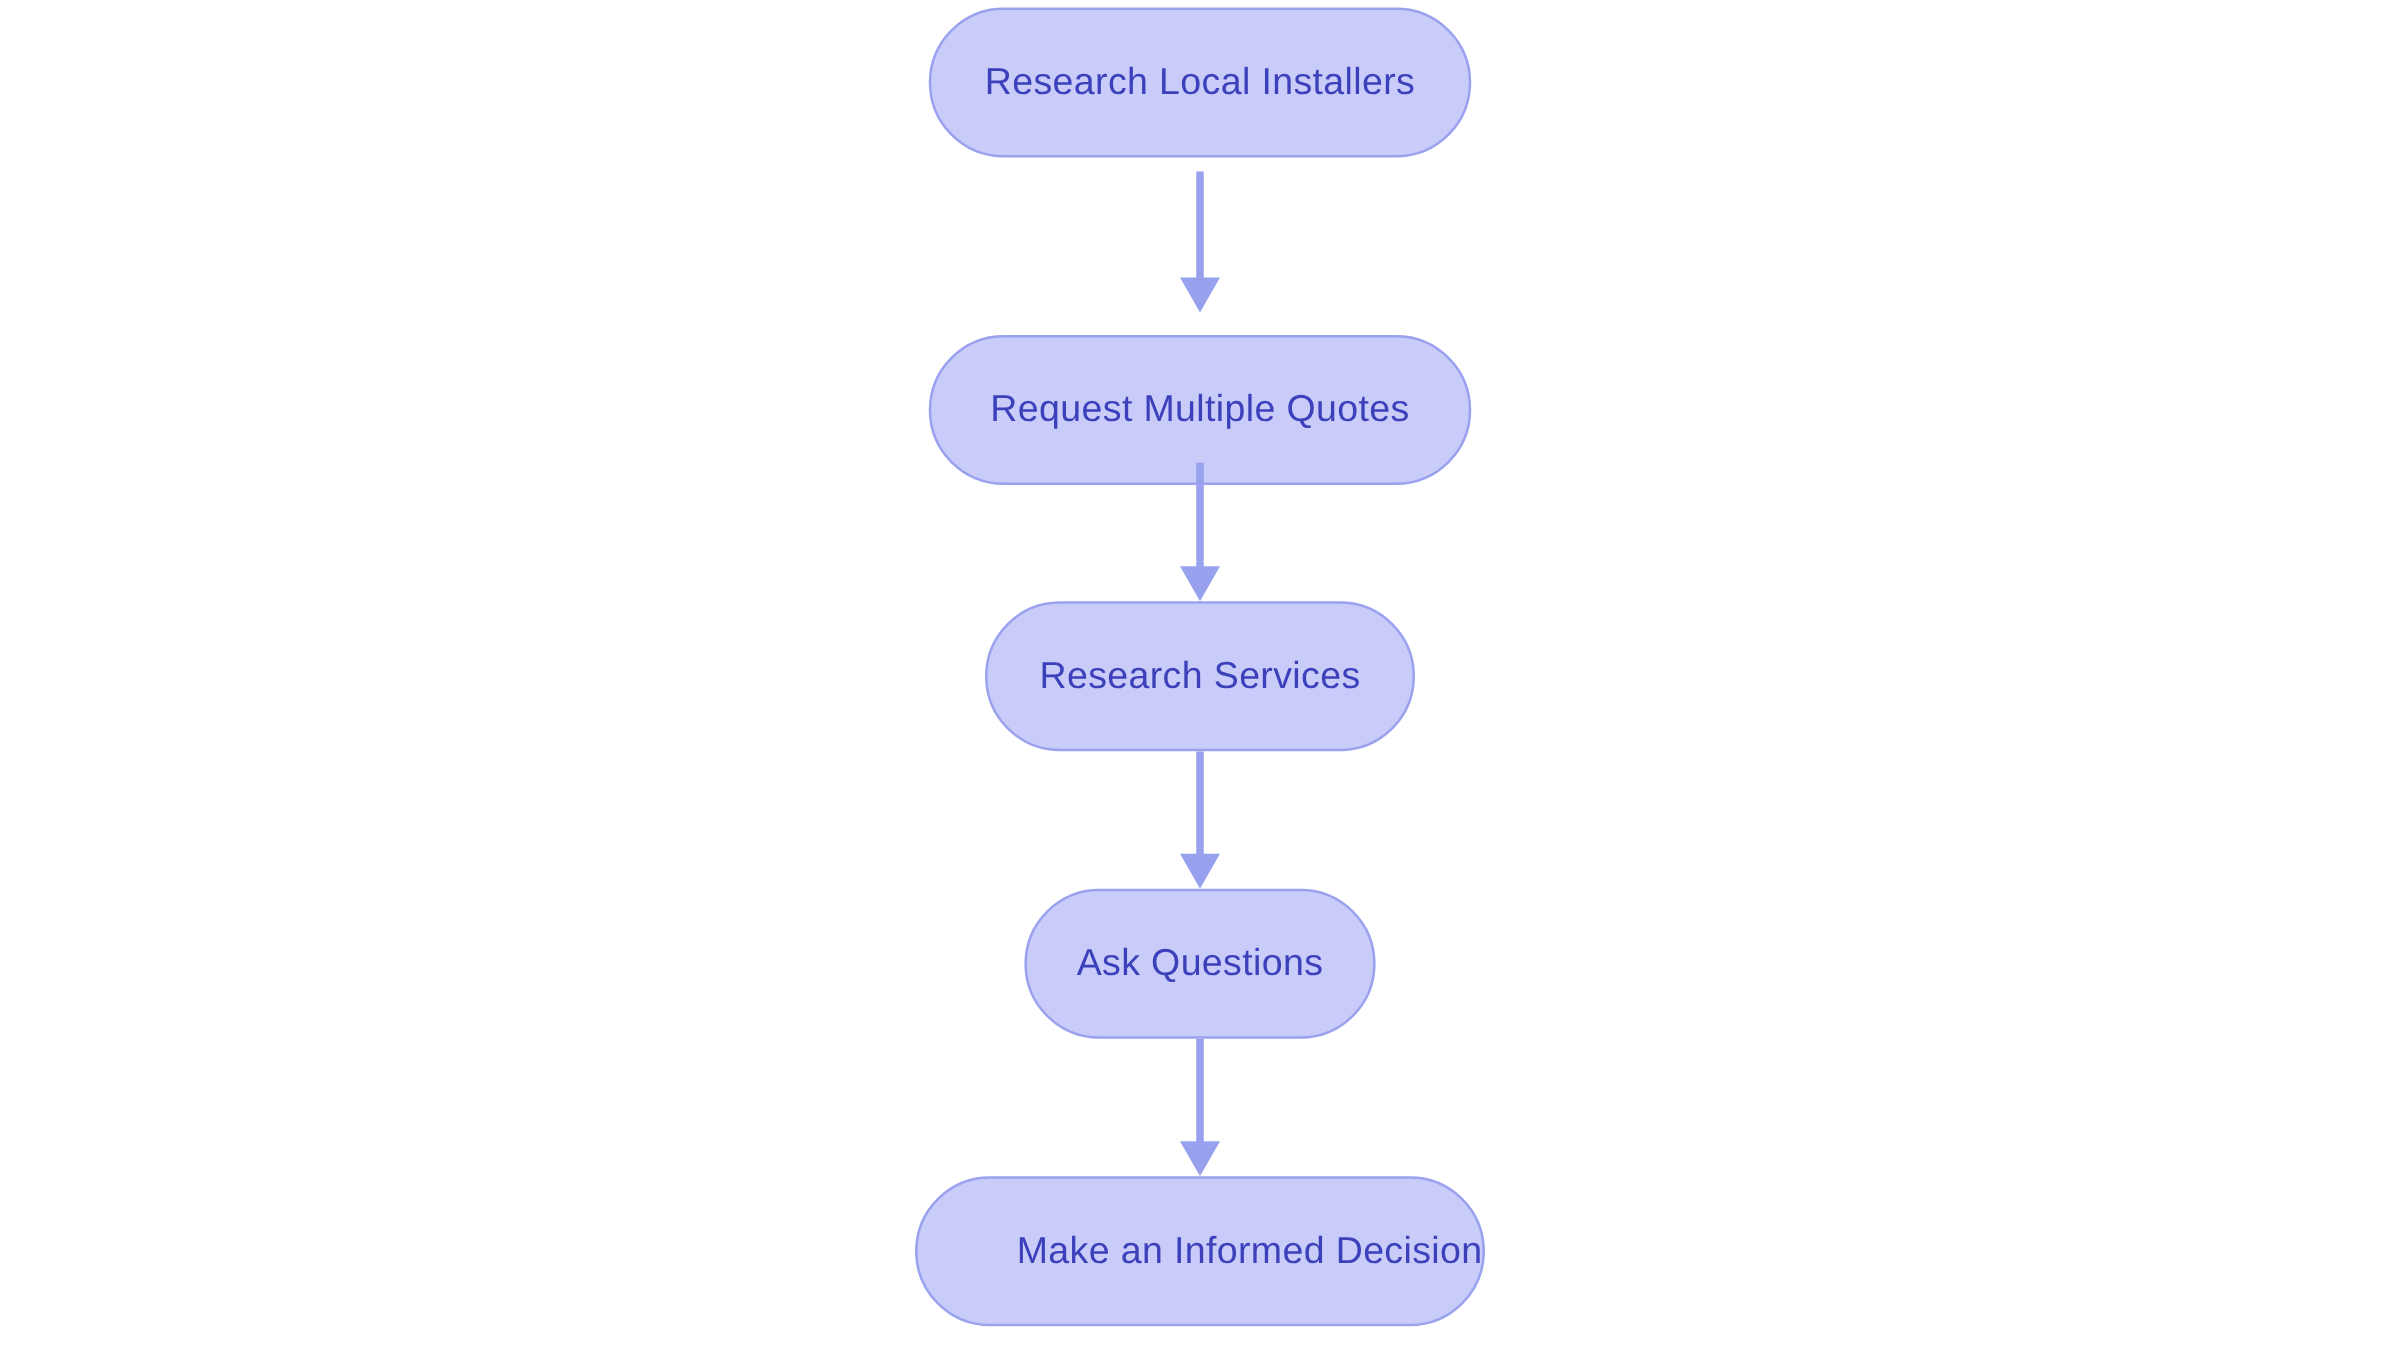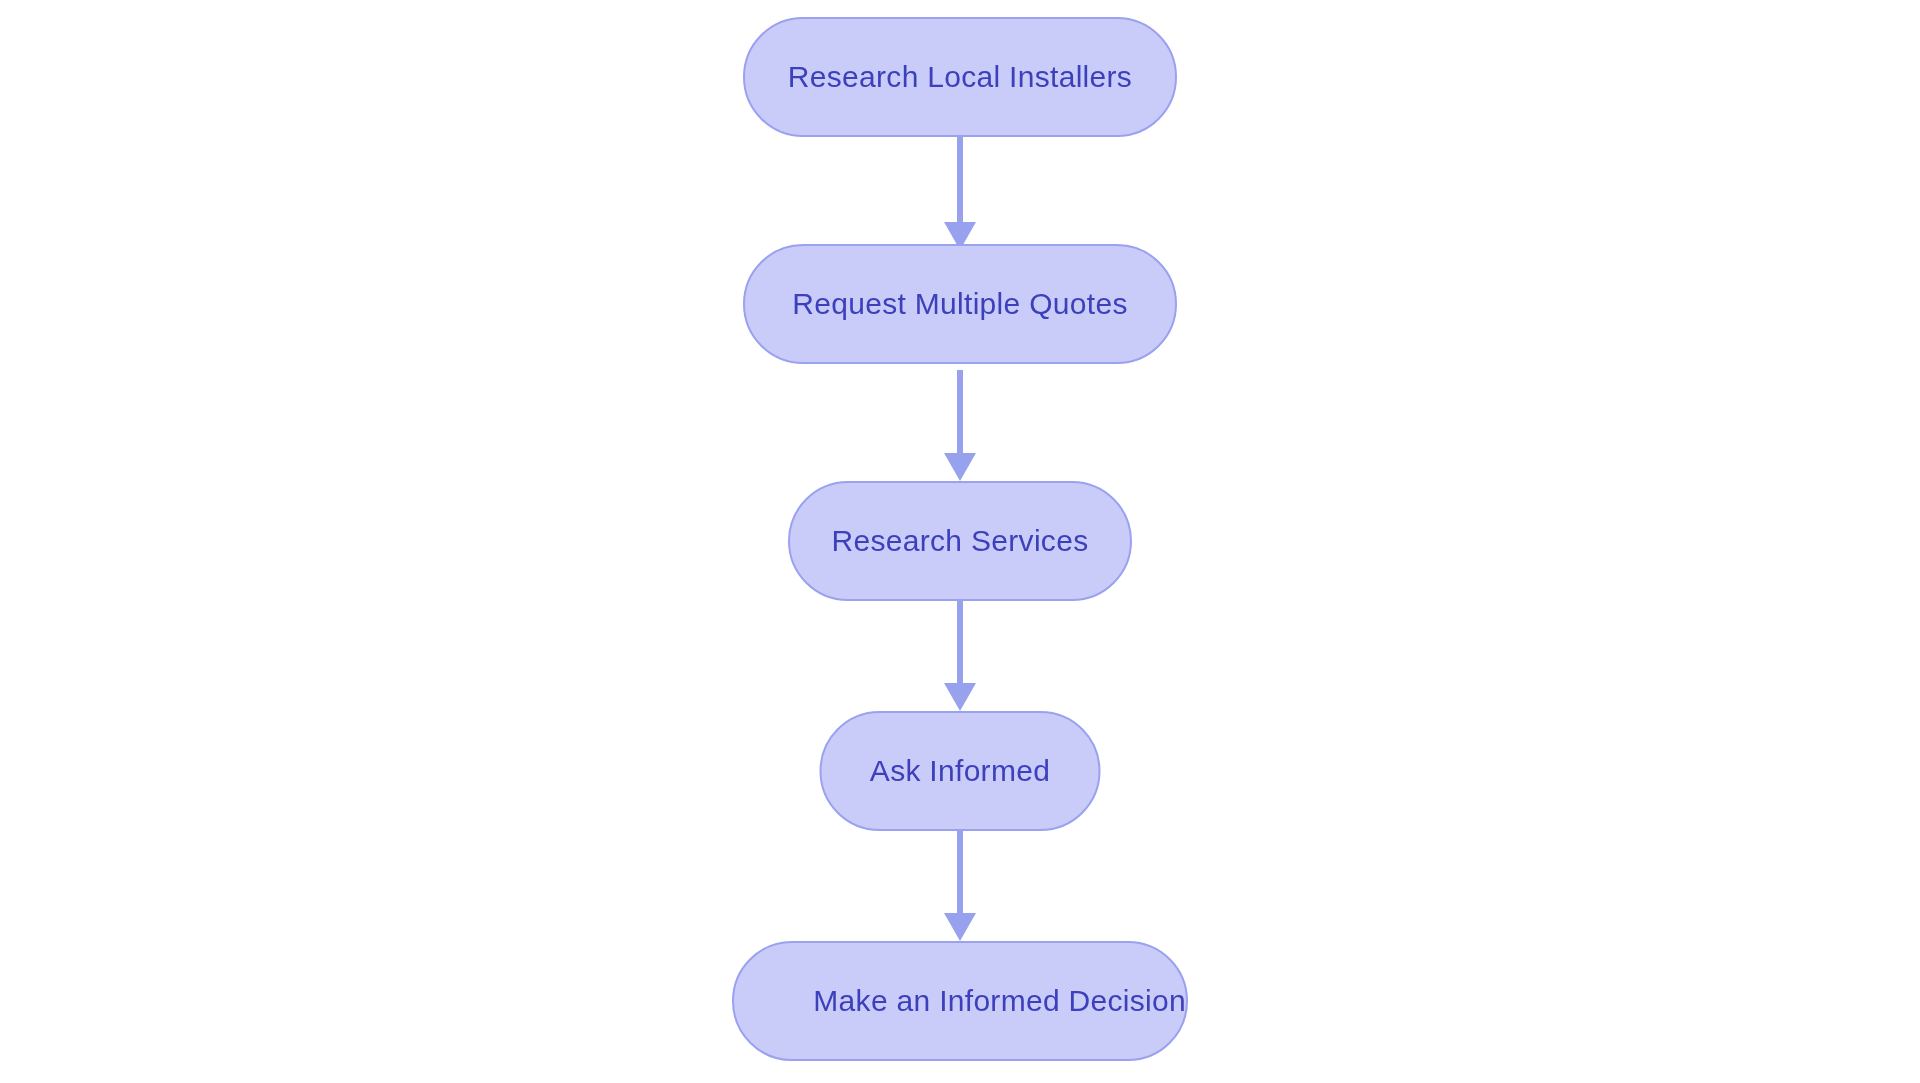--- a/index.html
+++ b/index.html
@@ -25,22 +25,22 @@
     border: 2px solid var(--node-border, #9aa1ef);
     box-sizing: border-box;
     display: flex;
     align-items: center;
     justify-content: center;
     color: var(--node-text, #3c41bb);
     font-size: 30px;
     letter-spacing: 0.3px;
     white-space: nowrap;
   }
-  .node-1 { top: 17px;  width: 434px; }
-  .node-2 { top: 244px; width: 434px; text-align: center; }
+  .node-1 { top: 6px;  width: 434px; }
+  .node-2 { top: 268px; width: 434px; text-align: center; }
   .node-3 { top: 481px; width: 344px; }
   .node-4 { top: 711px; width: 281px; }
   .node-5 { top: 941px; width: 456px; justify-content: flex-end; }
 
   .flow-arrow {
     position: absolute;
     left: 50%;
     transform: translateX(-50%);
     width: 36px;
   }
@@ -84,21 +84,21 @@
   </div>
 
   <div class="flow-arrow arrow-3">
     <svg viewBox="0 0 36 110" preserveAspectRatio="none" aria-hidden="true">
       <rect class="stem" x="15" y="0" width="6" height="84"></rect>
       <polygon class="head" points="2,82 34,82 18,110"></polygon>
     </svg>
   </div>
 
   <div class="flow-node node-4">
-    <span>Ask Informed</span>
+    <span>Ask Questions</span>
   </div>
 
   <div class="flow-arrow arrow-4">
     <svg viewBox="0 0 36 110" preserveAspectRatio="none" aria-hidden="true">
       <rect class="stem" x="15" y="0" width="6" height="84"></rect>
       <polygon class="head" points="2,82 34,82 18,110"></polygon>
     </svg>
   </div>
 
   <div class="flow-node node-5">

